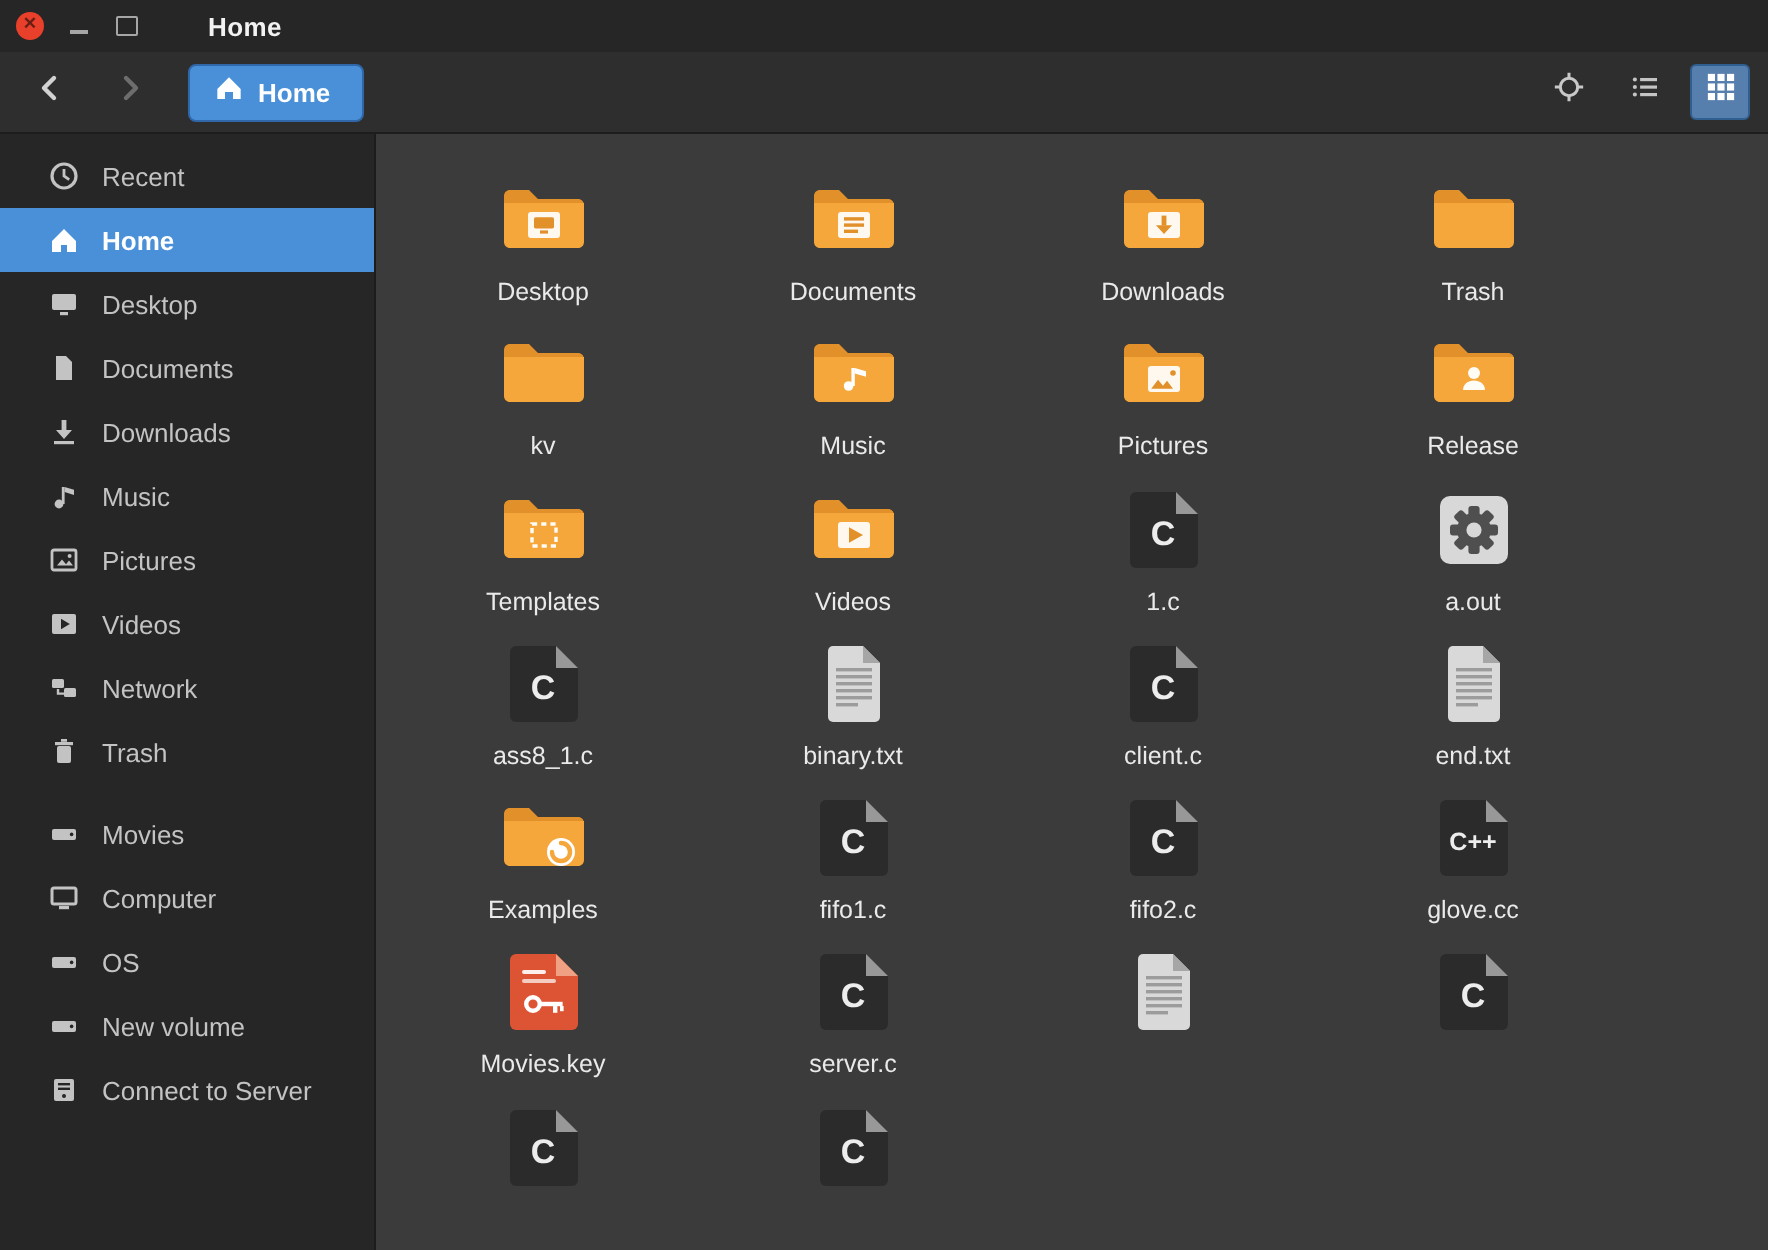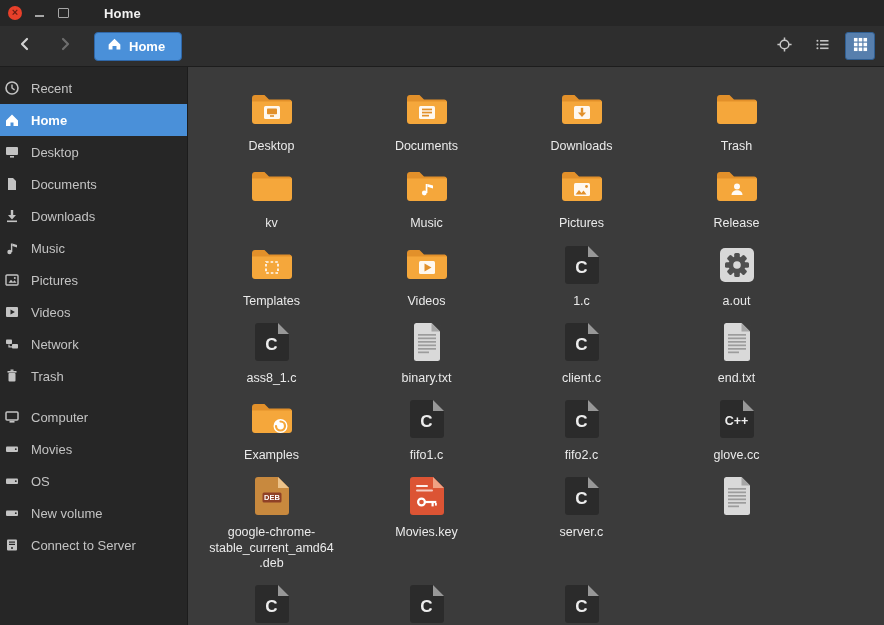--- a/index.html
+++ b/index.html
@@ -23,21 +23,21 @@
   .navbtn + .navbtn{margin-left:8px}
   .homebtn{margin-left:13px;height:29px;padding:0 16px 0 12px;background:var(--accent,#4a90d9);border:1px solid #2f67a8;border-radius:4px;color:#fff;font-weight:bold;font-size:13px;display:flex;align-items:center;gap:7px}
   .spacer{flex:1}
   .iconbtn{width:30px;height:28px;display:flex;align-items:center;justify-content:center;border-radius:3px;margin-left:8px}
   .iconbtn.viewactive{background:var(--view-active-bg,#577fad);border:1px solid #2f5e91}
 
   
   .body{flex:1;display:flex;min-height:0}
   .sidebar{width:187px;flex:0 0 187px;background:var(--sidebar-bg,#262626);padding-top:5px;border-right:1px solid #1c1c1c;overflow:hidden}
   .side-group + .side-group{margin-top:9px}
-  .side-item{height:32px;display:flex;align-items:center;gap:11px;padding:0 10px 0 4px;color:#c3c3c3;font-size:13px}
+  .side-item{height:32px;display:flex;align-items:center;gap:11px;padding:0 10px 0 24px;color:#c3c3c3;font-size:13px}
   .side-item.active{background:var(--accent,#4a90d9);color:#fff;font-weight:bold}
   .side-icon{width:16px;height:16px;display:flex;flex:0 0 16px}
   .side-label{white-space:nowrap}
 
   .content{flex:1;overflow:hidden;background:var(--content-bg,#3b3b3b)}
   .grid{margin:14px 0 0 6px;display:grid;grid-template-columns:repeat(4,155px);row-gap:4px}
   .file{width:155px;display:flex;flex-direction:column;align-items:center;padding-top:5px}
   .ficon{width:48px;height:48px}
   .ficon svg{display:block}
   .ficon text{font-family:"Liberation Sans",sans-serif;font-weight:bold}
@@ -207,34 +207,34 @@
                 <rect x="6.5" y="1.5" width="3" height="1.4" fill="currentColor"></rect>
               </svg>
             </span>
             <span class="side-label">Trash</span>
           </div>
         </div>
         <div class="side-group">
           <div class="side-item">
             <span class="side-icon">
               <svg width="16" height="16" viewBox="0 0 16 16" xmlns="http://www.w3.org/2000/svg">
+                <rect x="2" y="5.5" width="12" height="5.5" rx="1" fill="currentColor"></rect>
+                <circle cx="11.8" cy="8.2" r="0.9" fill="#262626"></circle>
+              </svg>
+            </span>
+            <span class="side-label">Movies</span>
+          </div>
+          <div class="side-item">
+            <span class="side-icon">
+              <svg width="16" height="16" viewBox="0 0 16 16" xmlns="http://www.w3.org/2000/svg">
                 <rect x="2" y="3" width="12" height="8" rx="1" fill="none" stroke="currentColor" stroke-width="1.5"></rect>
                 <rect x="5.5" y="12" width="5" height="1.6" fill="currentColor"></rect>
               </svg>
             </span>
             <span class="side-label">Computer</span>
-          </div>
-          <div class="side-item">
-            <span class="side-icon">
-              <svg width="16" height="16" viewBox="0 0 16 16" xmlns="http://www.w3.org/2000/svg">
-                <rect x="2" y="5.5" width="12" height="5.5" rx="1" fill="currentColor"></rect>
-                <circle cx="11.8" cy="8.2" r="0.9" fill="#262626"></circle>
-              </svg>
-            </span>
-            <span class="side-label">Movies</span>
           </div>
           <div class="side-item">
             <span class="side-icon">
               <svg width="16" height="16" viewBox="0 0 16 16" xmlns="http://www.w3.org/2000/svg">
                 <rect x="2" y="5.5" width="12" height="5.5" rx="1" fill="currentColor"></rect>
                 <circle cx="11.8" cy="8.2" r="0.9" fill="#262626"></circle>
               </svg>
             </span>
             <span class="side-label">OS</span>
           </div>
@@ -496,32 +496,20 @@
                 <path d="M30 5h11v11z" fill="#3b3b3b"></path>
                 <path d="M30 5v11h11z" fill="#989898"></path>
                 <text x="23.5" y="30" text-anchor="middle" font-size="12.5" fill="#ededed">C++</text>
               </svg>
             </div>
             <div class="flabel">glove.cc</div>
           </div>
           <div class="file">
             <div class="ficon">
               <svg width="48" height="48" viewBox="0 0 48 48" xmlns="http://www.w3.org/2000/svg">
-                <rect x="7" y="5" width="34" height="38" rx="3" fill="#c8893e"></rect>
-                <path d="M30 5h11v11z" fill="#3b3b3b"></path>
-                <path d="M30 5v11h11z" fill="#ecc289"></path>
-                <rect x="14.5" y="20.5" width="19" height="10" rx="1.5" fill="#8f4126"></rect>
-                <text x="24" y="27.9" text-anchor="middle" font-size="7.5" fill="#ffffff">DEB</text>
-              </svg>
-            </div>
-            <div class="flabel">google-chrome-stable_current_amd64.deb</div>
-          </div>
-          <div class="file">
-            <div class="ficon">
-              <svg width="48" height="48" viewBox="0 0 48 48" xmlns="http://www.w3.org/2000/svg">
                 <rect x="7" y="5" width="34" height="38" rx="3" fill="#dc5434"></rect>
                 <path d="M30 5h11v11z" fill="#3b3b3b"></path>
                 <path d="M30 5v11h11z" fill="#f0a183"></path>
                 <rect x="13" y="13" width="12" height="2" rx="1" fill="#ffffff" opacity=".9"></rect>
                 <rect x="13" y="17.5" width="17" height="2" rx="1" fill="#ffffff" opacity=".7"></rect>
                 <circle cx="18.5" cy="30" r="3.4" fill="none" stroke="#ffffff" stroke-width="2.2"></circle>
                 <rect x="21.8" y="28.9" width="11.5" height="2.2" fill="#ffffff"></rect>
                 <rect x="28.5" y="31" width="2.2" height="3.4" fill="#ffffff"></rect>
                 <rect x="32" y="31" width="1.8" height="2.6" fill="#ffffff"></rect>
               </svg>

